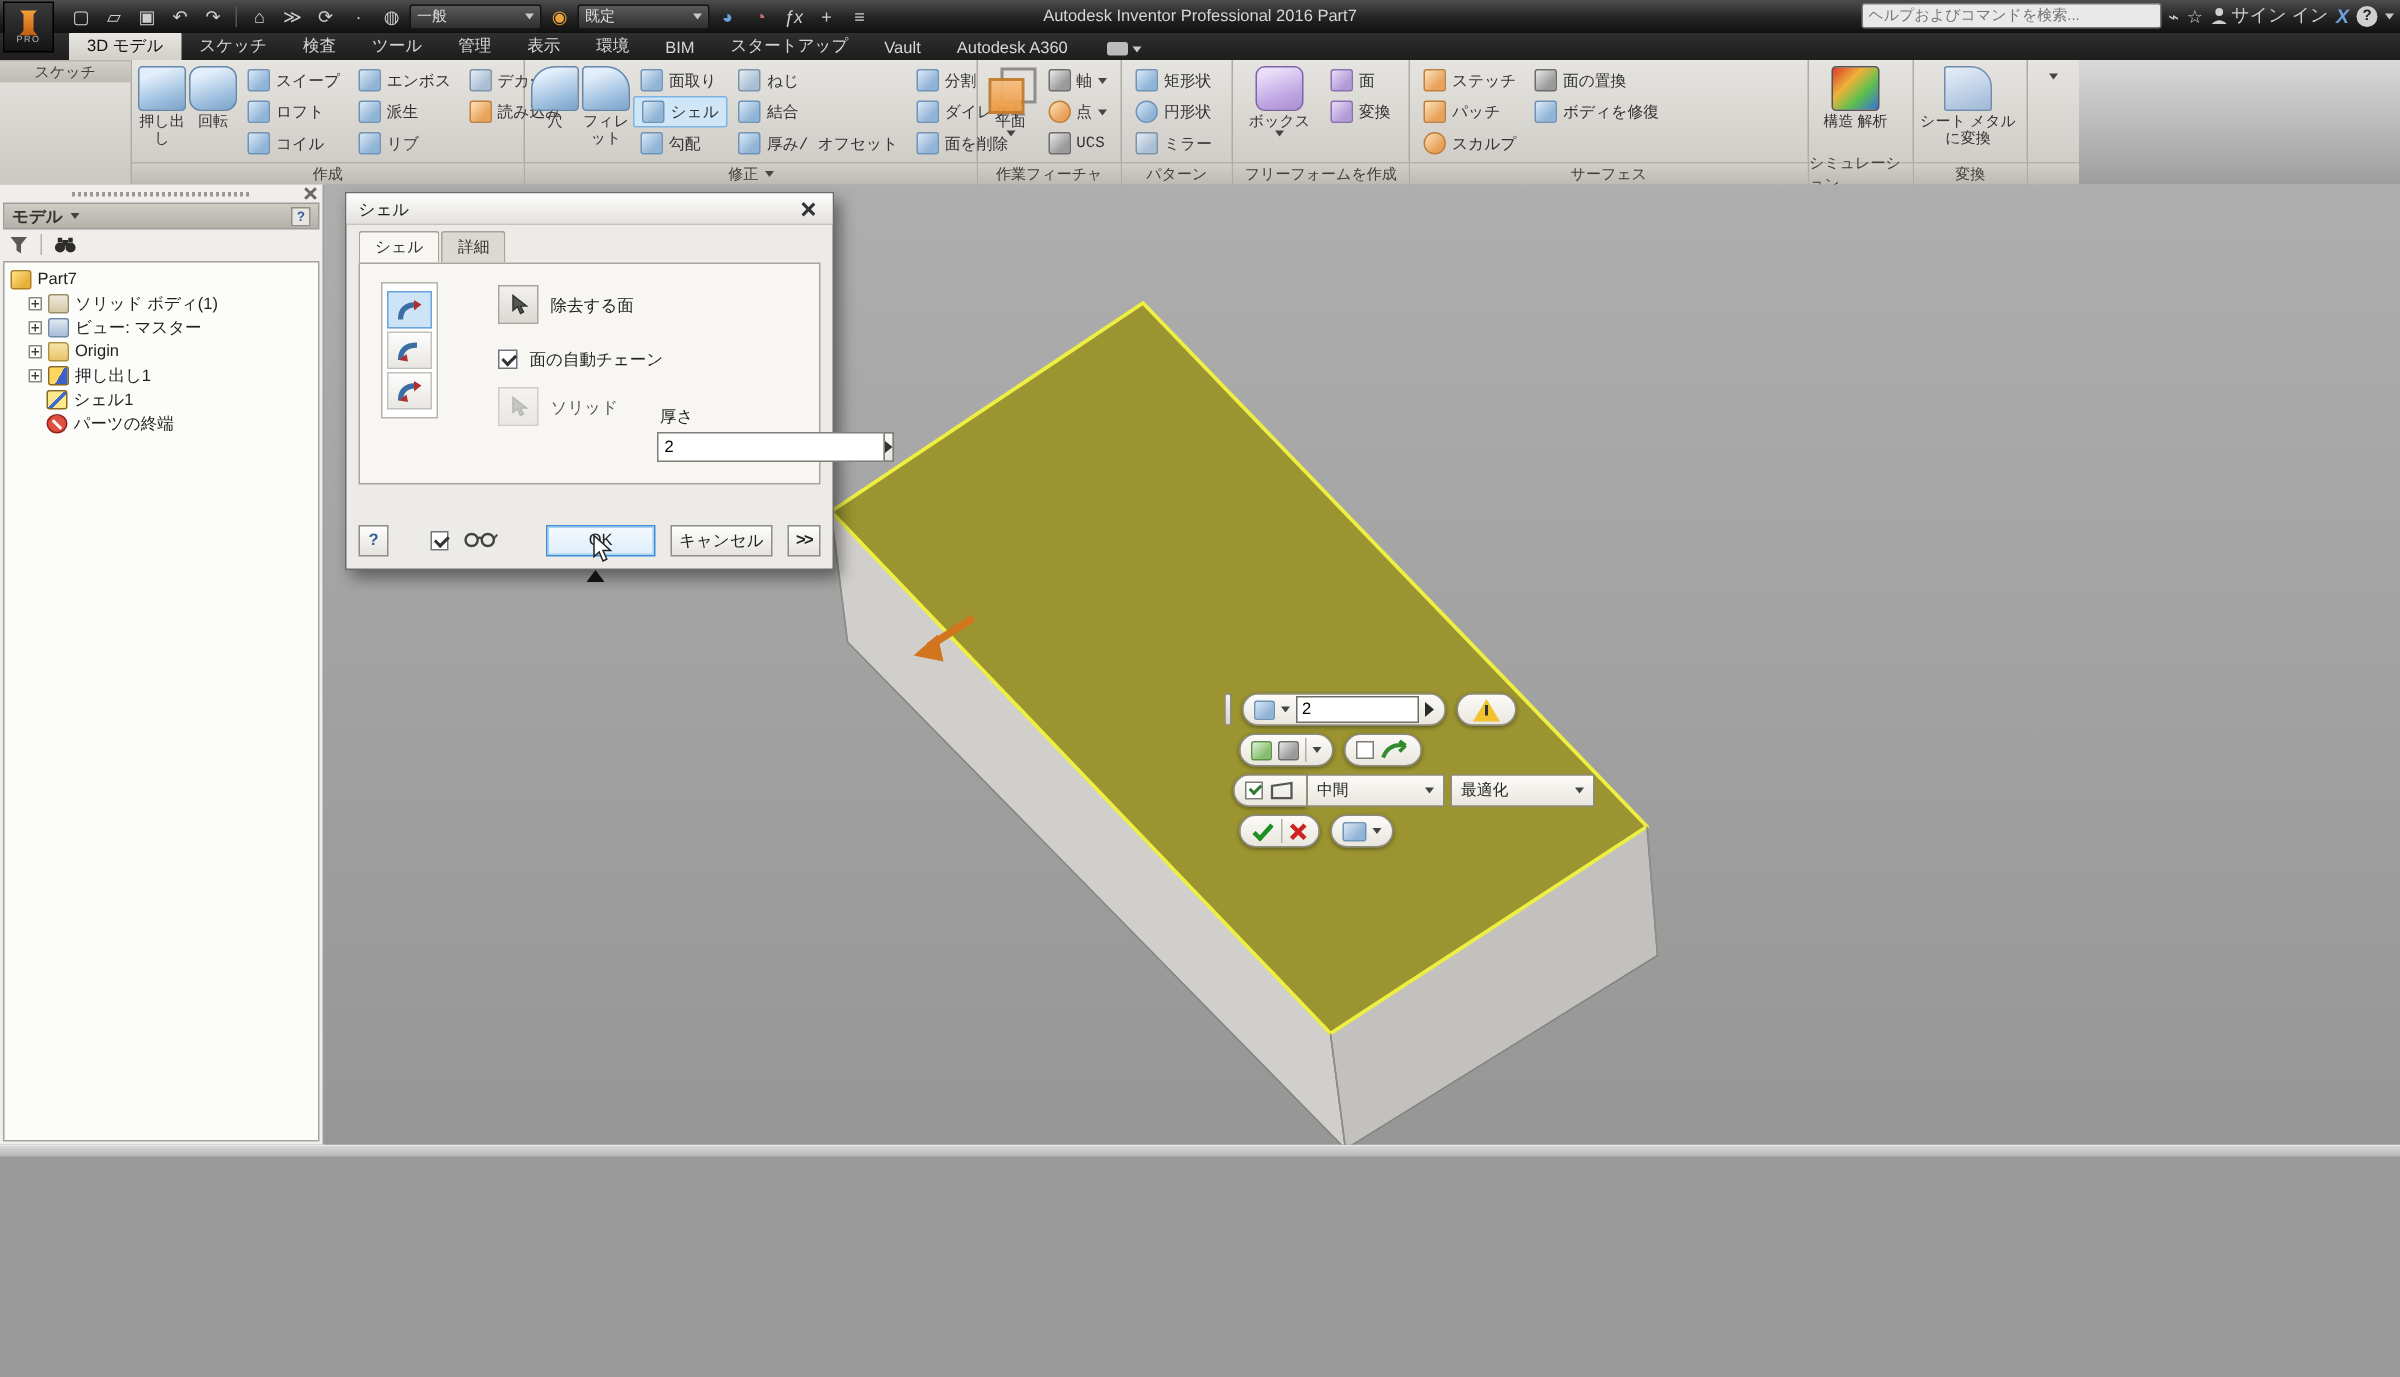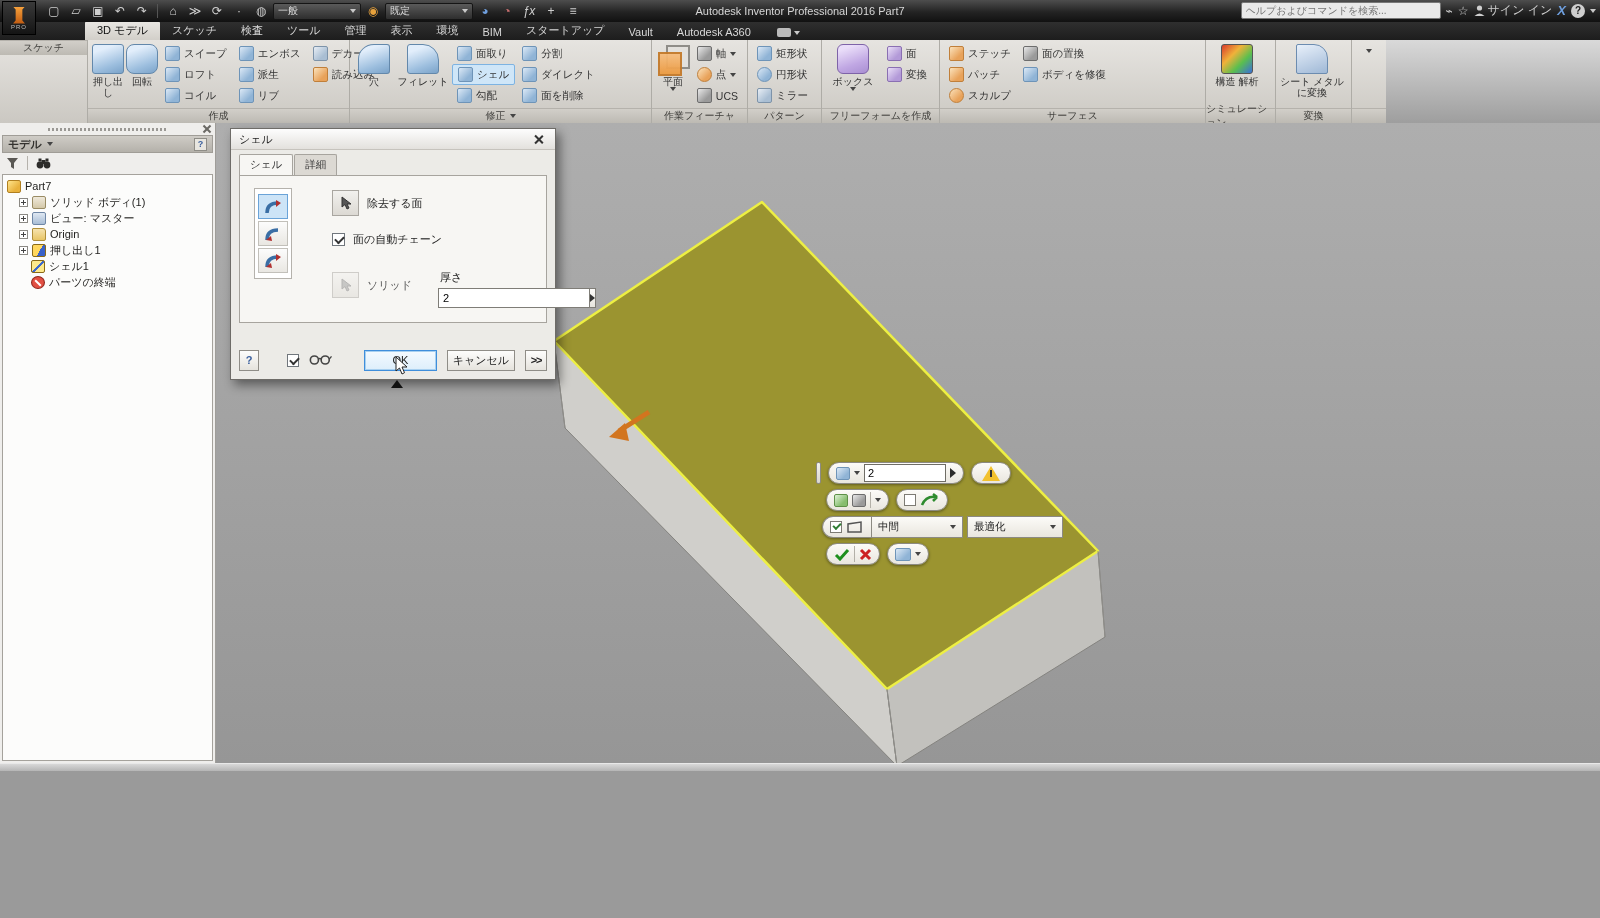--- a/index.html
+++ b/index.html
@@ -30,36 +30,36 @@
   .searchbox { width:200px; height:17px; background:#e9e9e9; border:1px solid #777; border-radius:2px;
     font-size:10px; color:#555; padding:0 4px; }
   .tric { color:#cfcfcf; font-size:12px; display:flex; align-items:center; gap:3px; }
   .xlogo { color:#6f9fde; font-weight:bold; font-size:13px; font-style:italic; }
   .helpcirc { width:14px; height:14px; border-radius:50%; background:#cfcfcf; color:#222;
     display:flex; align-items:center; justify-content:center; font-size:10px; font-weight:bold; }
 
   
   .tabrow { height:18px; background:linear-gradient(#2f2f2f,#1d1d1d); display:flex; align-items:flex-end; padding-left:46px; }
   .rtab { padding:2px 12px; font-size:11px; color:#d8d8d8; cursor:default; }
-  .rtab.active { background:linear-gradient(#e9e7e3,#d2cfc9); color:#111; border-radius:2px 2px 0 0;margin-left:39px; }
+  .rtab.active { background:linear-gradient(#e9e7e3,#d2cfc9); color:#111; border-radius:2px 2px 0 0; }
   .ribbon-opt { margin-left:14px; color:#bbb; display:flex; align-items:center; gap:3px; padding-bottom:3px; }
   .cam { width:14px; height:9px; background:#bbb; border-radius:2px; }
 
   
   .ribbon { height:83px; background:linear-gradient(#e6e4e0,#cbc8c2); display:flex; }
   .rgroup { display:flex; flex-direction:column; border-right:1px solid #aeaca6; }
   .gbody { flex:1; display:flex; align-items:flex-start; padding:3px 4px 0 4px; gap:2px; }
   .glabel { height:15px; background:linear-gradient(#d2cfc9,#bdbab3); color:#3f3e3b; font-size:10px;
     display:flex; align-items:center; justify-content:center; gap:4px; border-top:1px solid #b5b2ac; }
   .bigbtn { width:54px; display:flex; flex-direction:column; align-items:center; text-align:center;
     font-size:10px; color:#333; line-height:11px; padding-top:1px; border-radius:2px; }
   .bigicon { width:32px; height:30px; margin-bottom:2px; border-radius:3px; }
   .scol { display:flex; flex-direction:column; justify-content:flex-start; }
   .sbtn { height:21px; display:flex; align-items:center; gap:4px; padding:0 5px; font-size:10.5px;
-    color:#333; border-radius:2px; white-space:nowrap; }
+    color:#333; border-radius:2px; white-space:nowrap;font-family:Liberation Mono, monospace; }
   .sbtn.active { background:#cfe6f8; border:1px solid #7db3e2; }
   .sic { width:15px; height:15px; border-radius:2px; flex:0 0 auto; }
   .ic-blue { background:linear-gradient(135deg,#dce9f6,#90b4d6 70%); border:1px solid #6e94b8; }
   .ic-steel { background:linear-gradient(135deg,#e8eef5,#a9bed3 70%); border:1px solid #7d93a9; }
   .ic-orange { background:linear-gradient(135deg,#fbe3bd,#e8a25a 70%); border:1px solid #c07f3a; }
   .ic-dark { background:linear-gradient(135deg,#e9e9e9,#9a9a9a 70%); border:1px solid #6d6d6d; }
   .ic-green { background:linear-gradient(135deg,#dff2d8,#86bd6e 70%); border:1px solid #5e9148; }
   .ic-purple { background:linear-gradient(135deg,#e9def7,#b39ad8 70%); border:1px solid #8a6fb2; }
   .bi-sketch { background:linear-gradient(135deg,#ffffff,#d8d8d8); border:1px solid #8a8a8a; position:relative; }
   .bi-sketch:after { content:""; position:absolute; left:4px; top:16px; width:22px; height:3px;
@@ -327,20 +327,34 @@
             <span class="sic ic-blue"></span>
             <span>シェル</span>
           </div>
         <div class="sbtn">
             <span class="sic ic-blue"></span>
             <span>勾配</span>
           </div>
       </div>
       <div class="scol">
         <div class="sbtn">
+            <span class="sic ic-steel"></span>
+            <span>ねじ</span>
+          </div>
+        <div class="sbtn">
+            <span class="sic ic-blue"></span>
+            <span>結合</span>
+          </div>
+        <div class="sbtn">
+            <span class="sic ic-blue"></span>
+            <span>厚み/ オフセット</span>
+          </div>
+      </div>
+      <div class="scol">
+        <div class="sbtn">
             <span class="sic ic-blue"></span>
             <span>分割</span>
           </div>
         <div class="sbtn">
             <span class="sic ic-blue"></span>
             <span>ダイレクト</span>
           </div>
         <div class="sbtn">
             <span class="sic ic-blue"></span>
             <span>面を削除</span>
@@ -689,21 +703,21 @@
           <svg width="12" height="14" viewBox="0 0 12 14">
               <polygon points="2,1 2,11 5,8.5 7,13 9,12 7,8 11,8" fill="#555" stroke="#333"></polygon>
             </svg>
         </span>
         <span>除去する面</span>
       </div>
       <div class="drow" style="left:92px; top:56px">
         <span class="dcheck checked"></span>
         <span>面の自動チェーン</span>
       </div>
-      <div class="drow" style="left:92px; top:96px">
+      <div class="drow" style="left:92px; top:82px">
         <span class="sqbtn disabled">
           <svg width="12" height="14" viewBox="0 0 12 14">
               <polygon points="2,1 2,11 5,8.5 7,13 9,12 7,8 11,8" fill="#999" stroke="#777"></polygon>
             </svg>
         </span>
         <span style="color:#555">ソリッド</span>
       </div>
       <div class="drow" style="left:200px; top:94px">
         <span>厚さ</span>
       </div>

